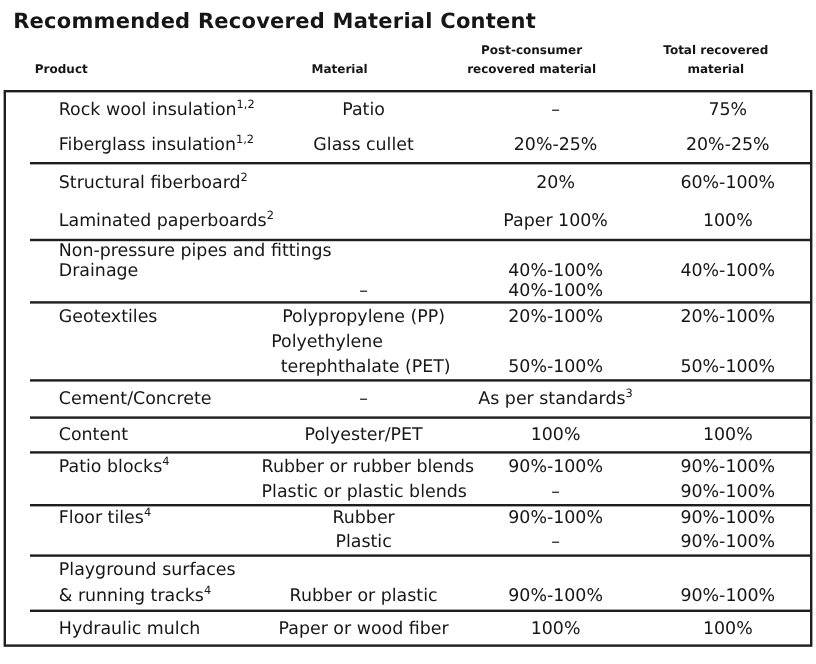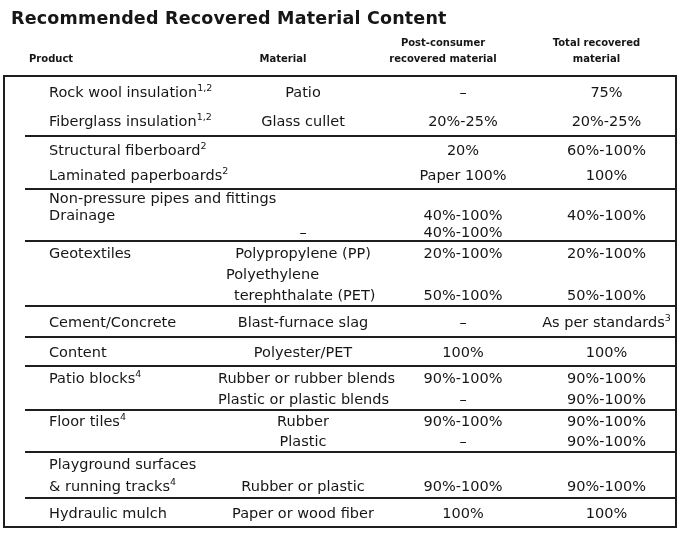--- a/index.html
+++ b/index.html
@@ -45,21 +45,21 @@
     border-bottom:2px solid #1e1e1e;
     display:grid;
     grid-auto-rows:1fr;
     box-sizing:border-box;
     align-content:stretch;
     margin-left:20px;
   }
   .block:last-child{border-bottom:none;}
   
   .block:nth-child(1){height:60px;}
-  .block:nth-child(2){height:53px;}
+  .block:nth-child(2){height:64px;}
   .block:nth-child(3){height:52px;}
   .block:nth-child(4){height:65px;}
   .block:nth-child(5){height:31px;}
   .block:nth-child(6){height:29px;}
   .block:nth-child(7){height:44px;}
   .block:nth-child(8){height:42px;}
   .block:nth-child(9){height:46px;}
   .block:nth-child(10){height:27px;}
   .row{align-items:center;font-size:14.5px;}
   .c-product{
@@ -166,21 +166,20 @@
         <div class="row">
           <div class="c-product"></div>
           <div class="c-mat wrap2">terephthalate (PET)</div>
           <div class="c-post">50%-100%</div>
           <div class="c-total">50%-100%</div>
         </div>
       </div>
       <div class="block">
         <div class="row">
           <div class="c-product">Cement/Concrete</div>
-          <div class="c-mat">Blast-furnace slag</div>
           <div class="c-post">–</div>
           <div class="c-total">As per standards<sup>3</sup></div>
         </div>
       </div>
       <div class="block">
         <div class="row">
           <div class="c-product">Content</div>
           <div class="c-mat">Polyester/PET</div>
           <div class="c-post">100%</div>
           <div class="c-total">100%</div>

